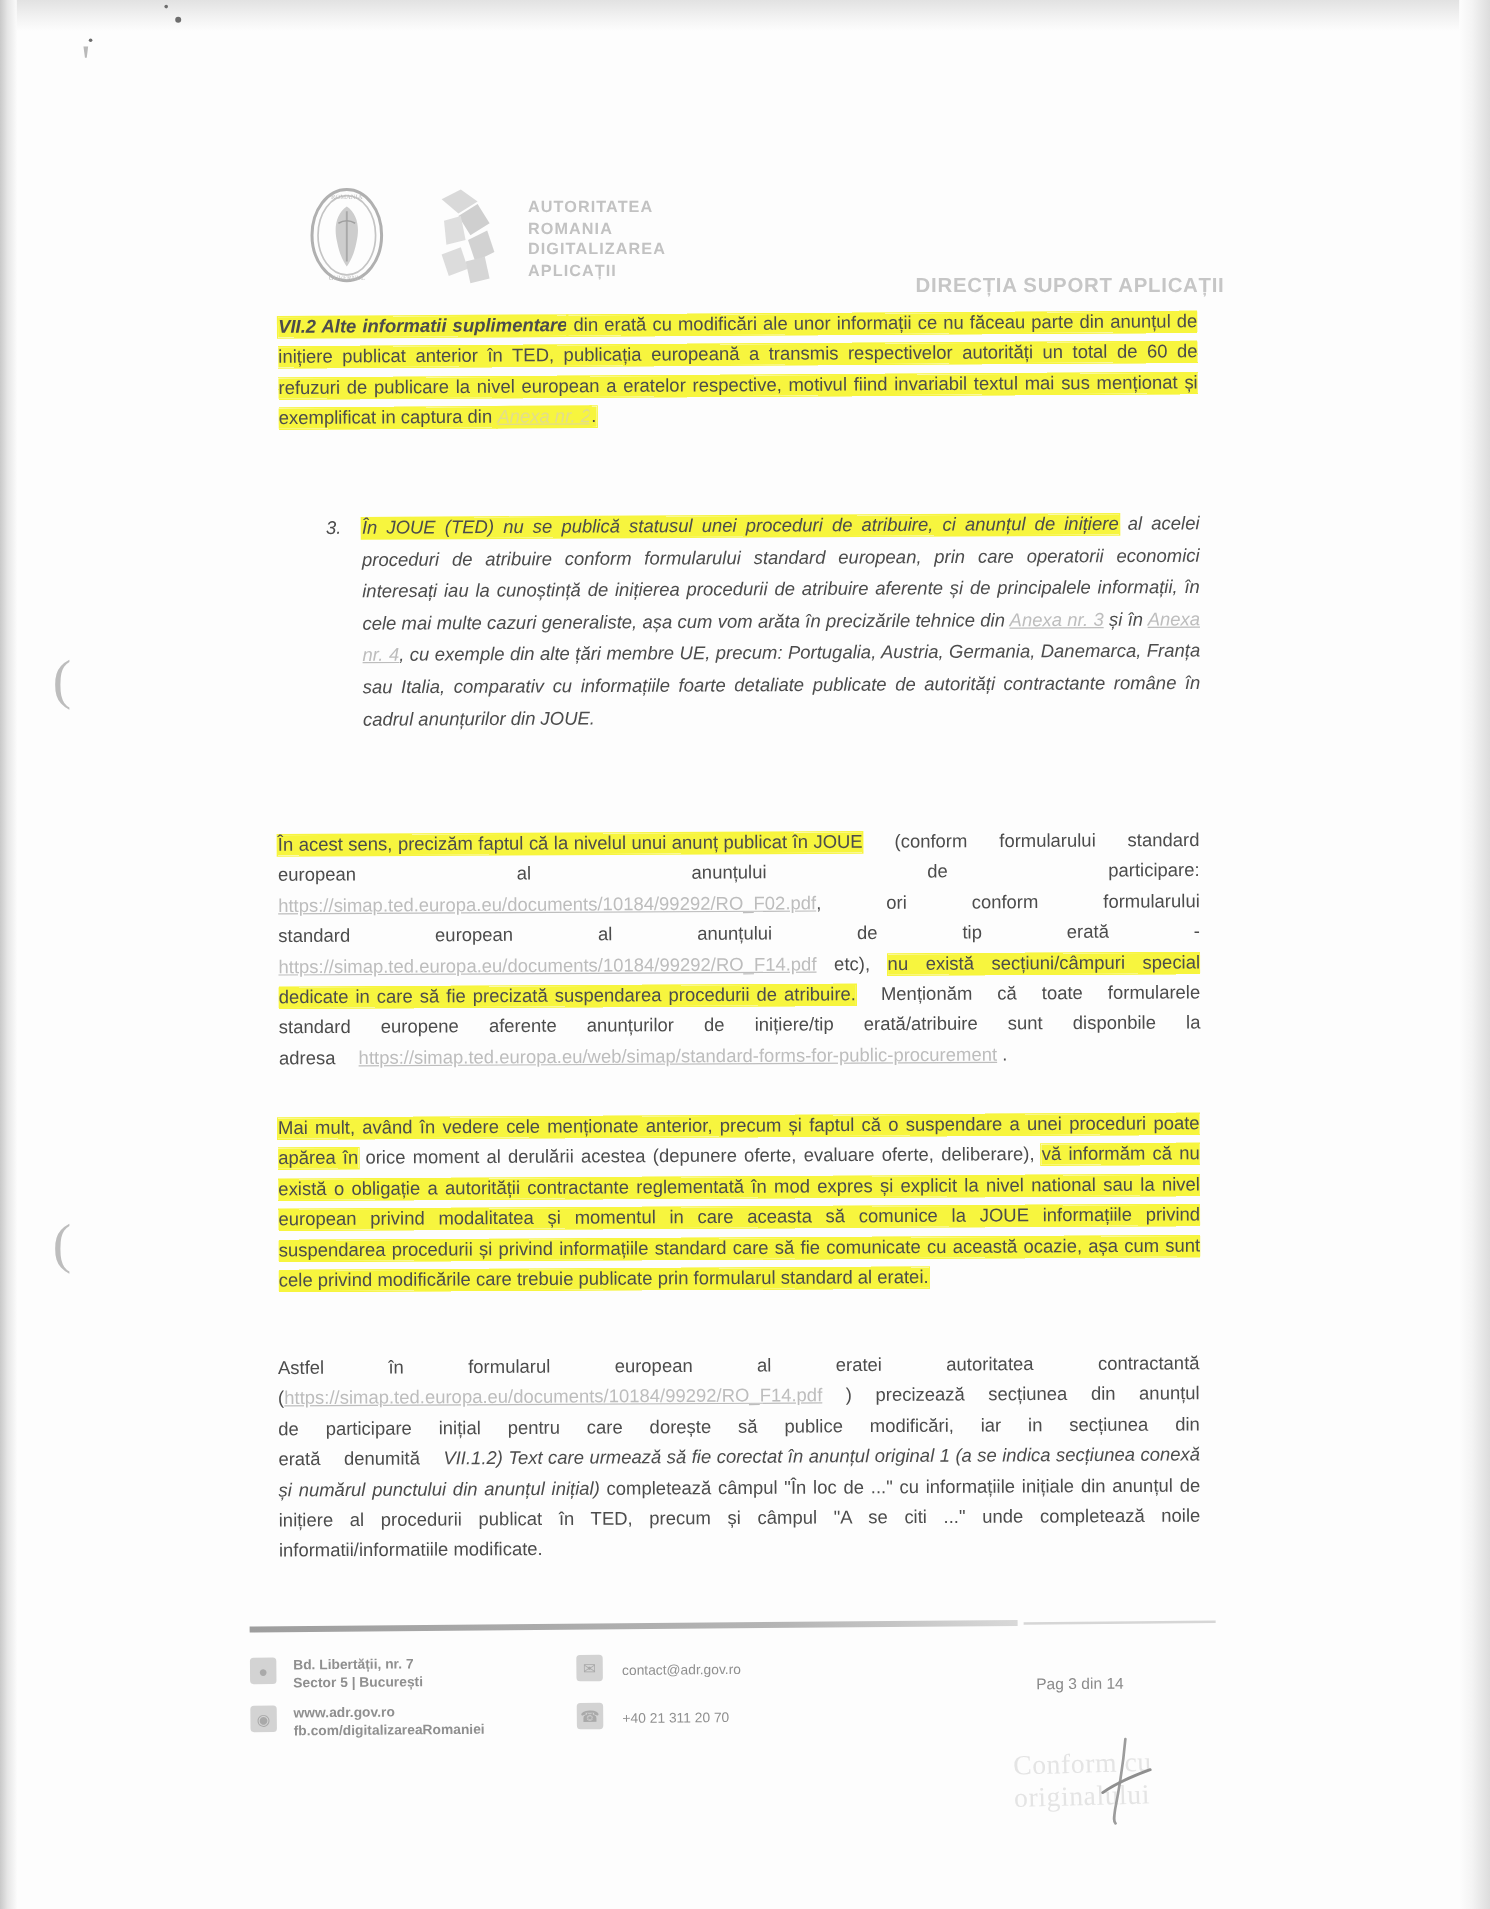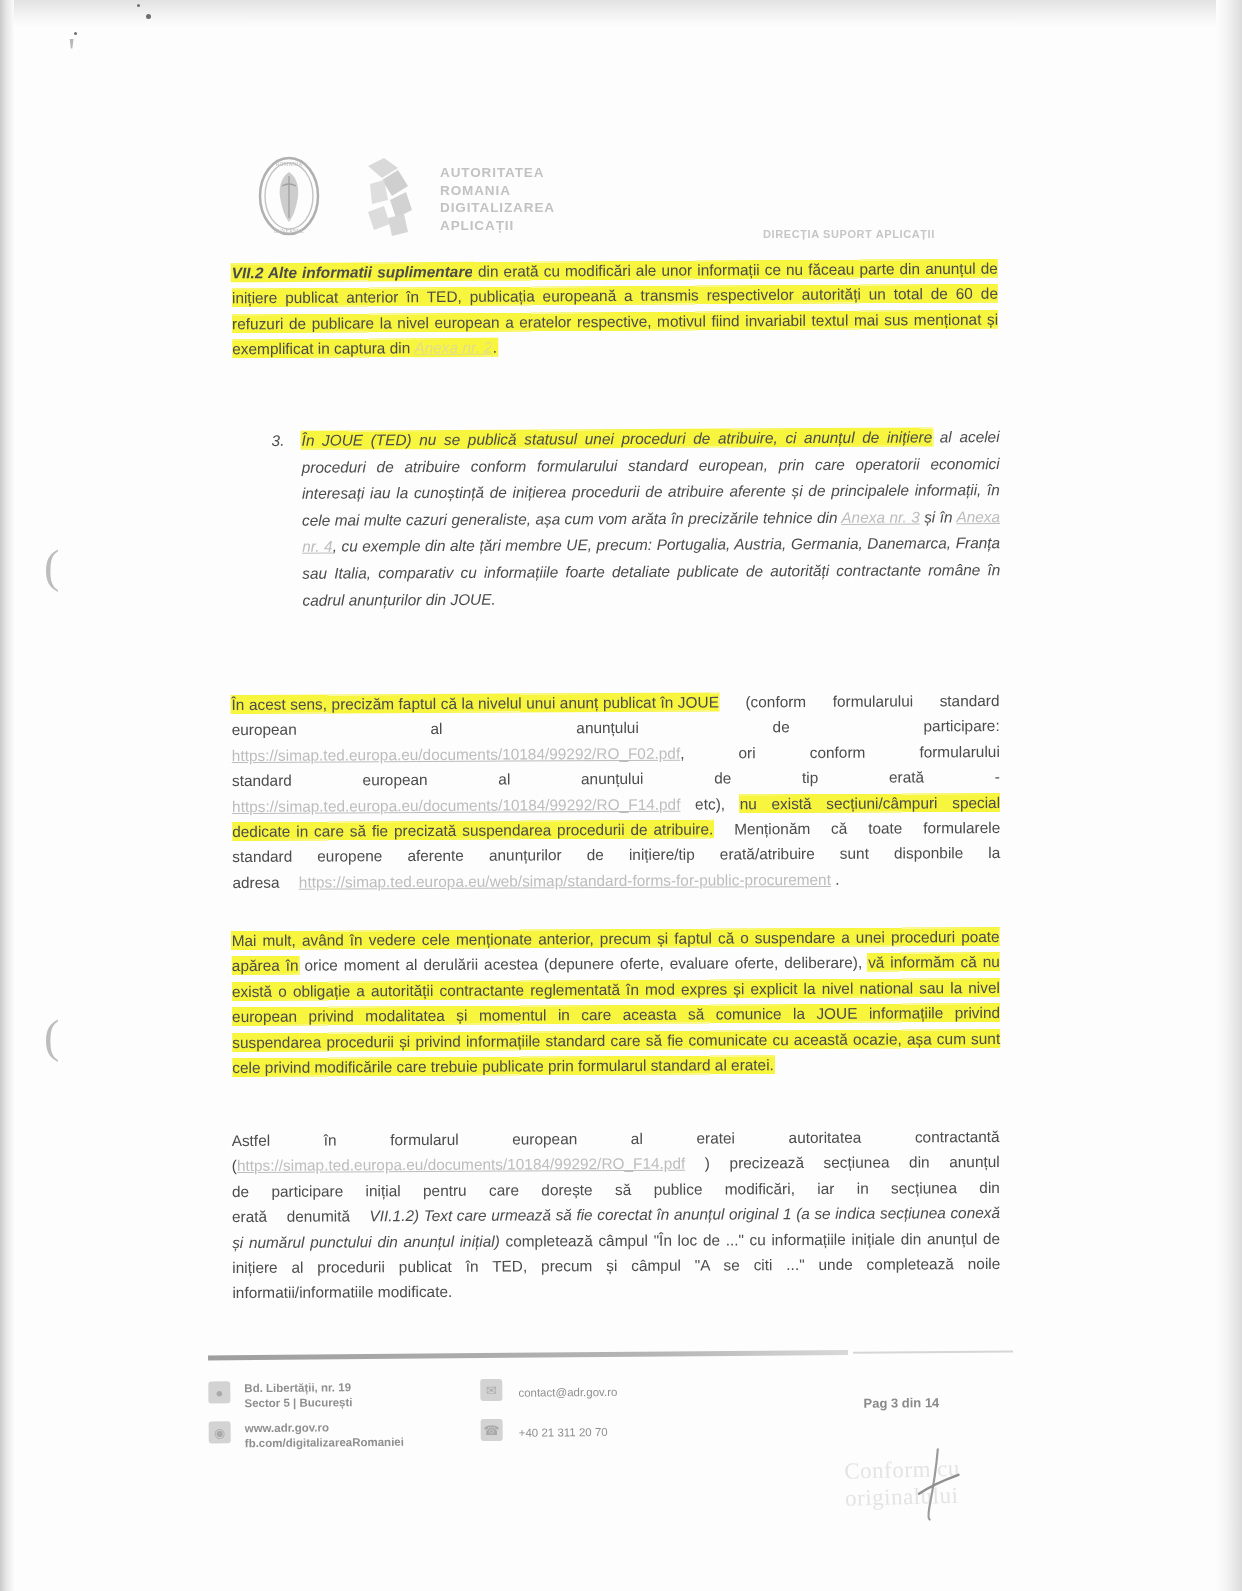--- a/index.html
+++ b/index.html
@@ -81,21 +81,21 @@
     font-size: 13.5px;
     line-height: 17.5px;
     letter-spacing: 0.9px;
     color: #c2c2c2;
     font-weight: bold;
   }
   .dept-name {
     position: absolute;
     left: 505px;
     top: 76px;
-    font-size: 11px;
+    font-size: 17px;
     letter-spacing: 0.6px;
     color: #c6c6c6;
     font-weight: bold;
     white-space: nowrap;
   }
 
   
   .content {
     position: absolute;
     left: 232px;
@@ -224,21 +224,21 @@
     justify-content: center;
     color: #a9a9a9;
     font-size: 13px;
   }
   .page-num {
     position: absolute;
     left: 655px;
     top: 46px;
     font-size: 13px;
     color: #8a8a8a;
-    font-weight: bold;
+    font-weight: normal;
   }
 
   
   .stamp {
     position: absolute;
     left: 845px;
     top: 1455px;
     width: 210px;
     height: 80px;
     transform: rotate(-1.5deg);
@@ -333,21 +333,21 @@
 
     </div>
 
     <div class="footer">
       <div class="footer-rule"></div>
       <div class="footer-rule2"></div>
 
       <div class="fbox" style="left:0px;top:26px;"></div>
       <div class="fglyph" style="left:0px;top:26px;">●</div>
       <div class="fcol" style="left:36px;top:26px;">
-        <div>Bd. Libertății, nr. 19</div>
+        <div>Bd. Libertății, nr. 7</div>
         <div>Sector 5 | București</div>
       </div>
 
       <div class="fbox" style="left:0px;top:66px;"></div>
       <div class="fglyph" style="left:0px;top:66px;">◉</div>
       <div class="fcol" style="left:36px;top:66px;">
         <div>www.adr.gov.ro</div>
         <div>fb.com/digitalizareaRomaniei</div>
       </div>
 

